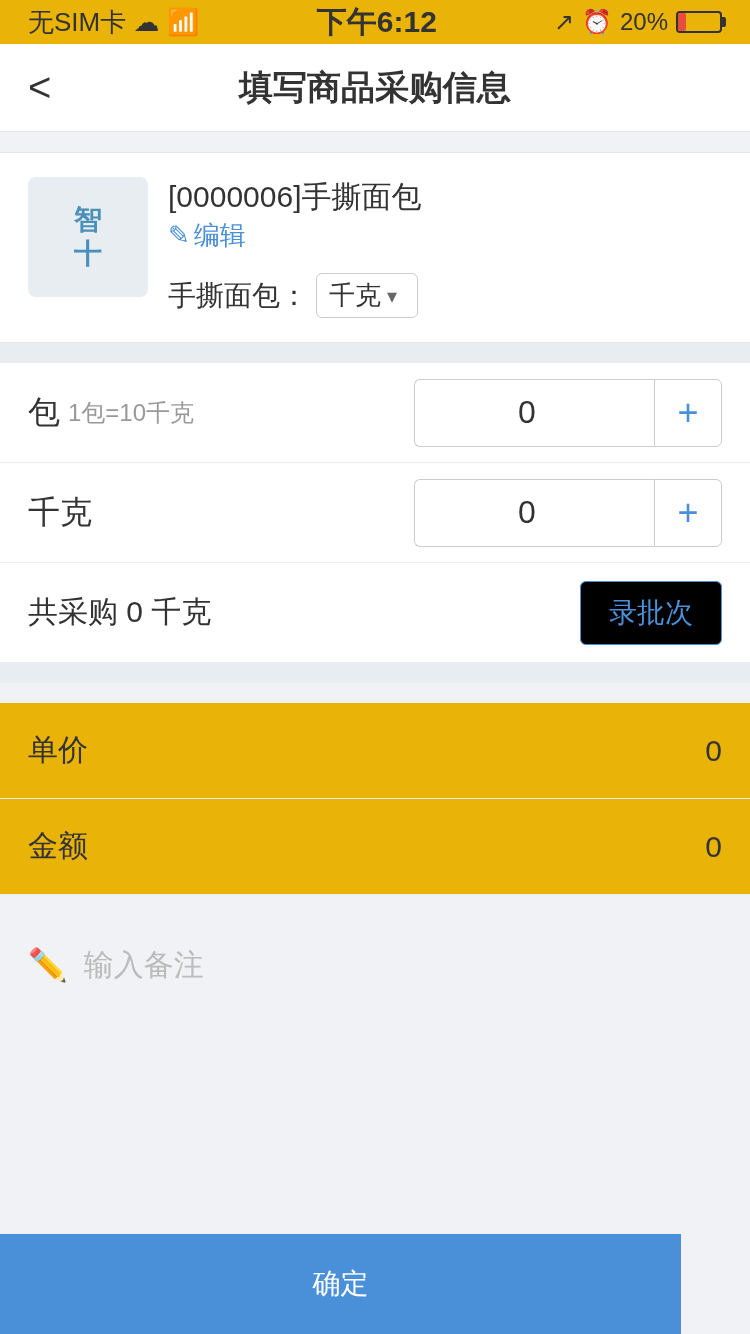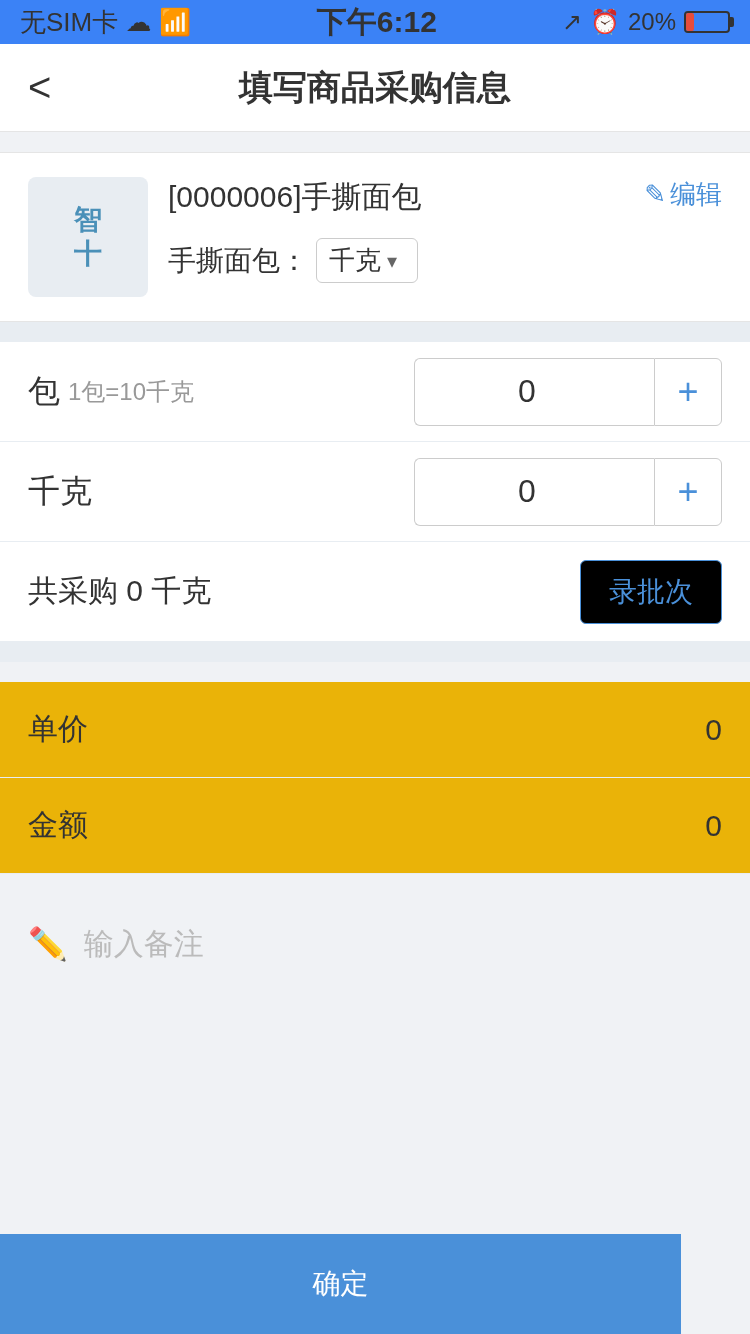--- a/index.html
+++ b/index.html
@@ -10,25 +10,25 @@
       font-family: -apple-system, 'PingFang SC', 'Helvetica Neue', sans-serif;
       background: #f0f2f5;
       font-size: 32px;
       color: #333;
     }
 
     
     .status-bar {
       width: 750px;
       height: 44px;
-      background: #3b82f6;
+      background: #eab308;
       display: flex;
       align-items: center;
       justify-content: space-between;
-      padding: 0 20px;
+      padding: 0 28px;
       font-size: 28px;
       font-weight: 500;
     }
     .status-left {
       display: flex;
       align-items: center;
       gap: 8px;
       font-size: 26px;
     }
     .status-center {
@@ -119,20 +119,21 @@
       text-align: center;
       line-height: 1.2;
     }
     .product-info {
       flex: 1;
     }
     .product-header {
       display: flex;
       justify-content: space-between;
       align-items: flex-start;
+      flex-direction: column;
     }
     .product-name {
       font-size: 30px;
       color: #333;
       font-weight: 500;
       flex: 1;
     }
     .edit-btn {
       font-size: 26px;
       color: #4a90d9;

